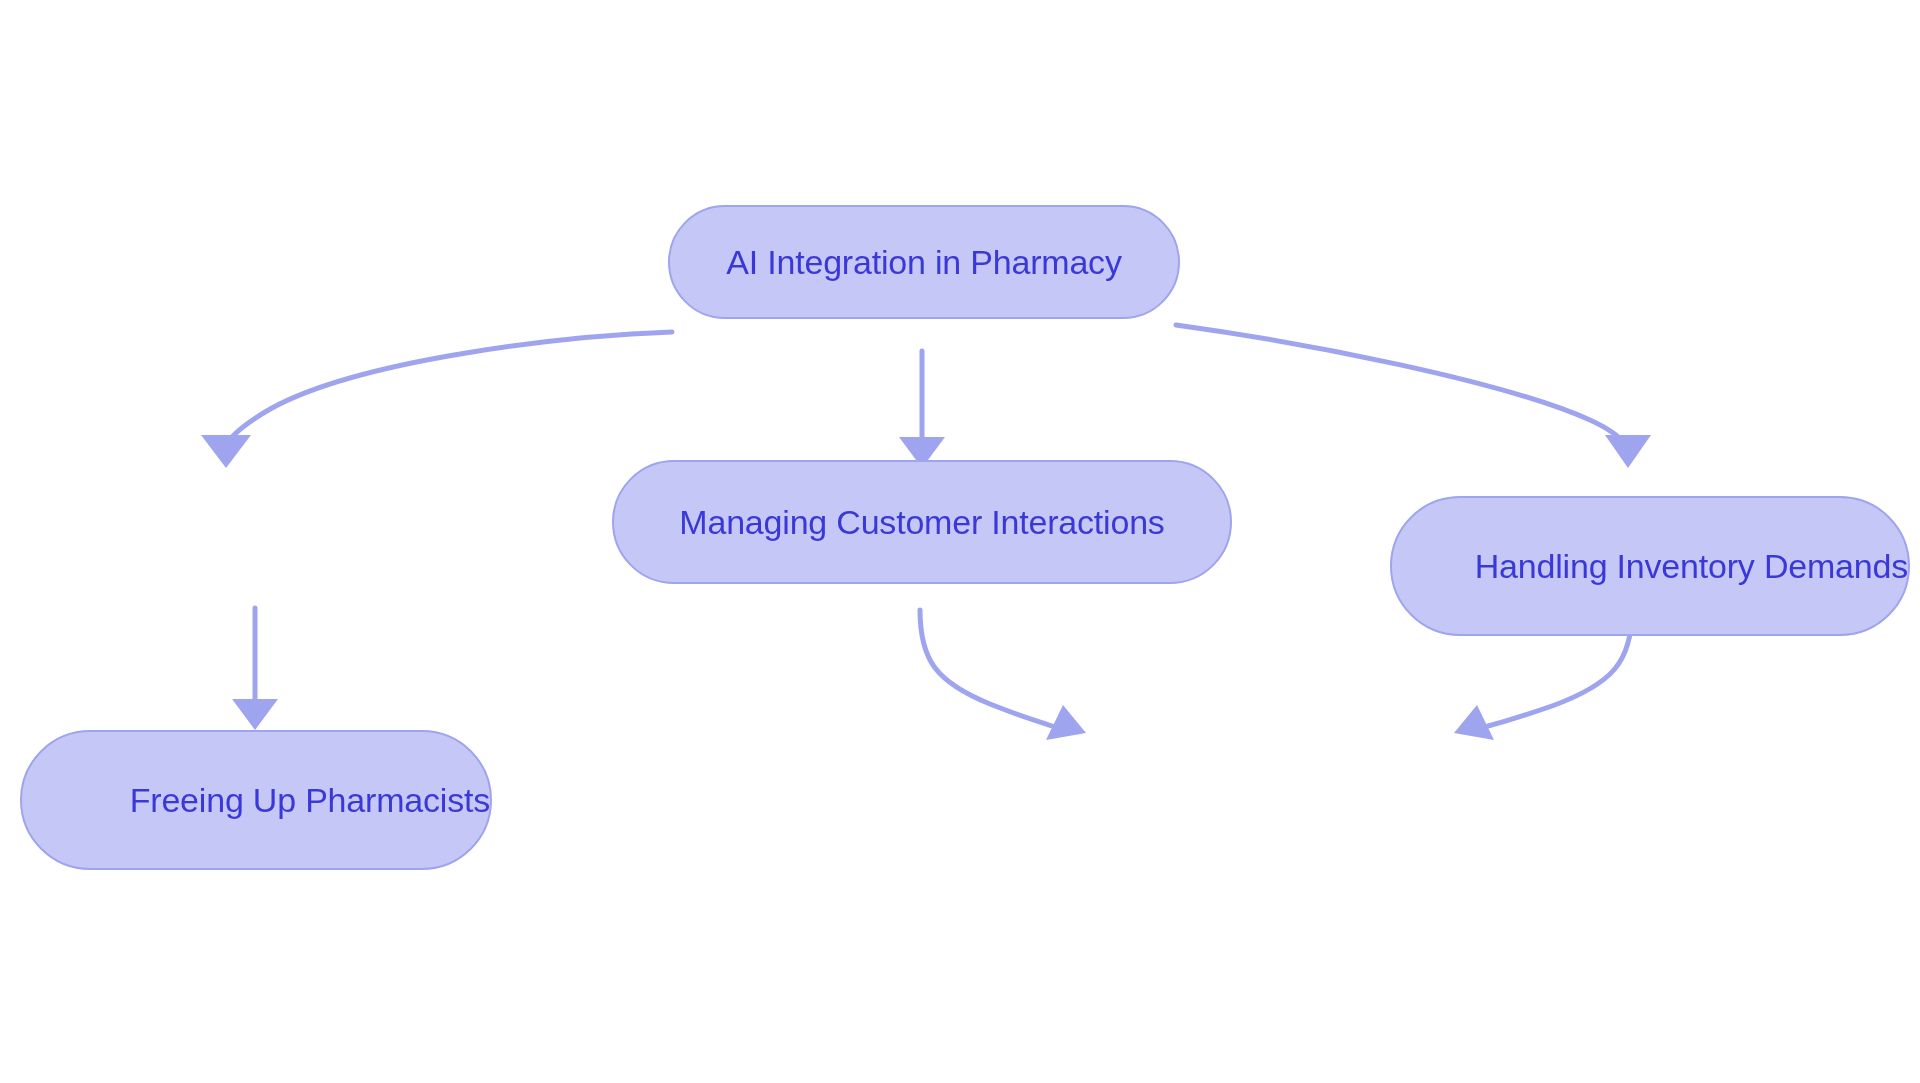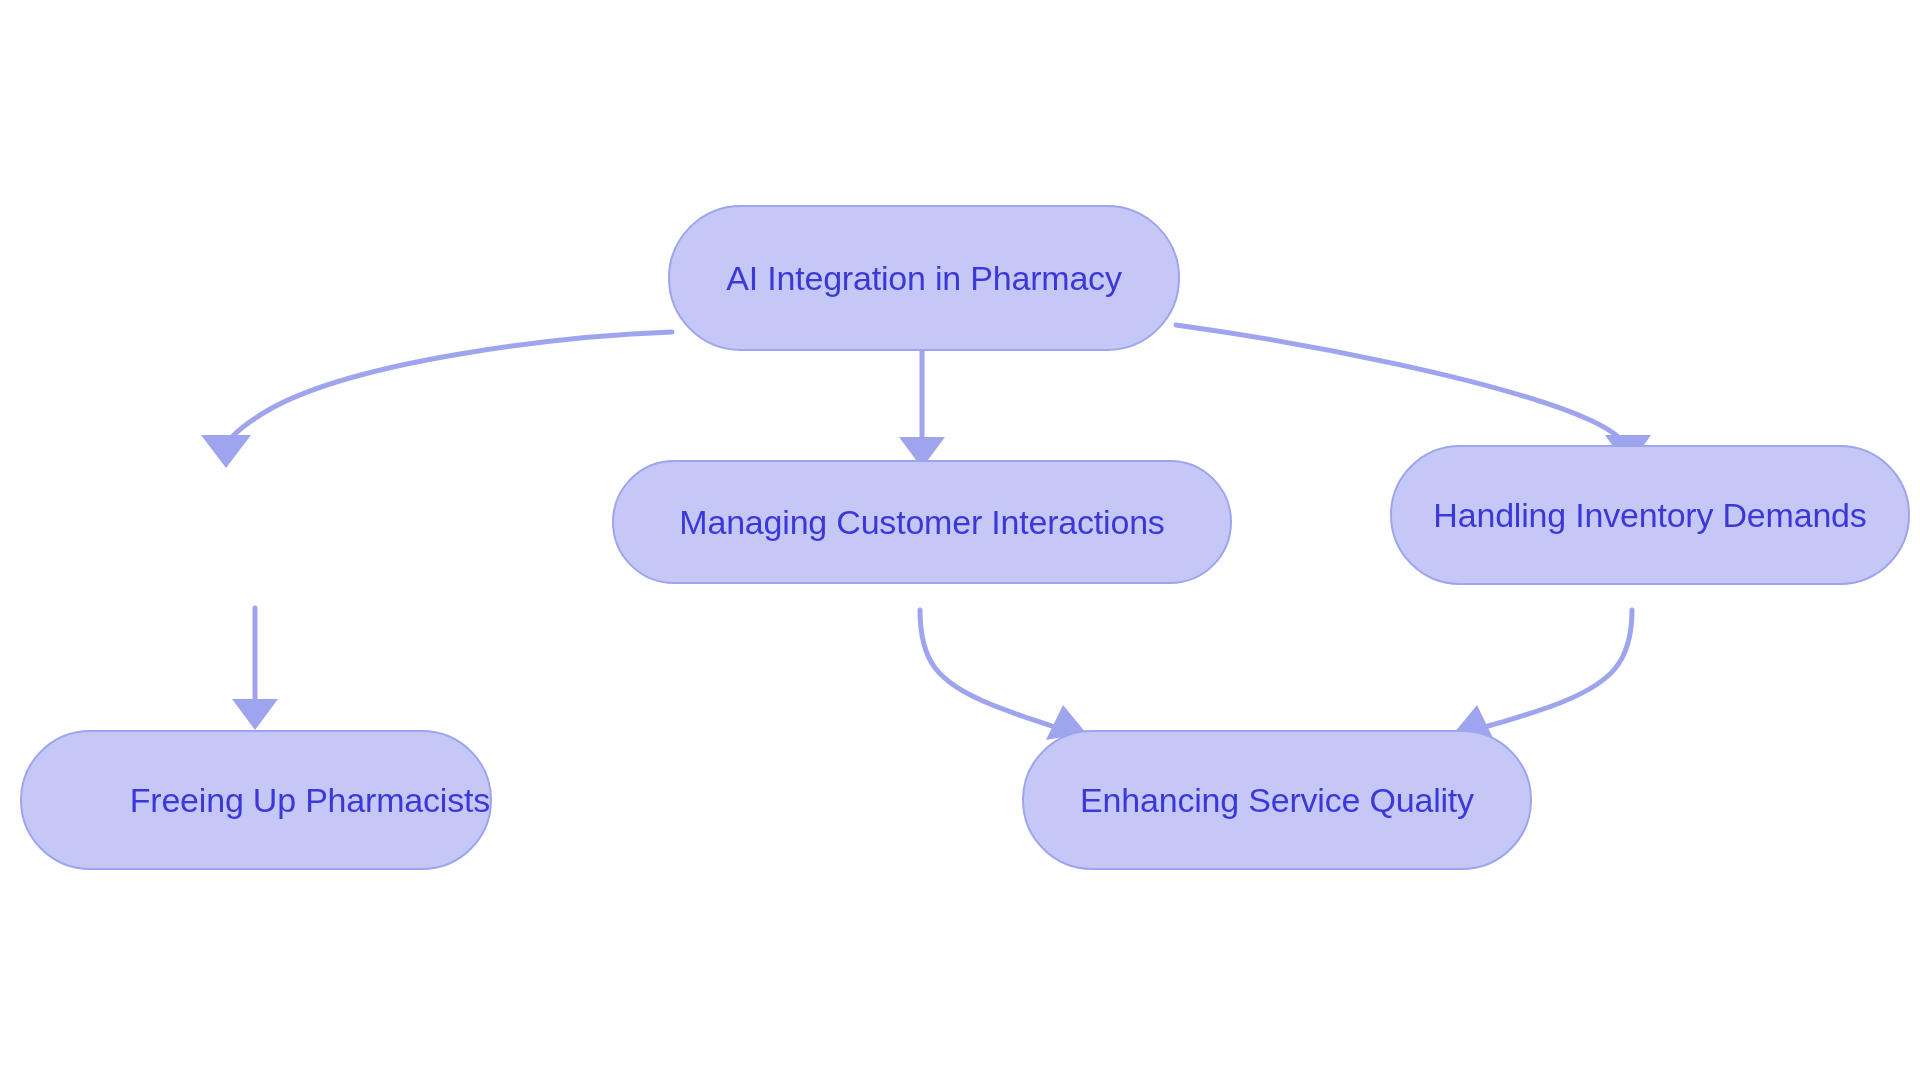--- a/index.html
+++ b/index.html
@@ -81,34 +81,31 @@
       <polygon points="1063,705 1086,733 1046,740" fill="#9fa4ee"></polygon>
     </g>
 
     <g>
       <path d="M 1632 610 C 1632 662 1612 684 1552 706 C 1520 717 1500 723 1488 726" fill="none" stroke="#9fa4ee" stroke-width="5" stroke-linecap="round"></path>
       <polygon points="1477,705 1454,733 1494,740" fill="#9fa4ee"></polygon>
     </g>
 
   </svg>
 
-  <div class="node" style="left:668px; top:205px; width:512px; height:146px;">
+  <div class="node" style="left:668px; top:205px; width:512px; height:114px;">
     <span class="node-label">AI Integration in Pharmacy</span>
   </div>
 
 
   <div class="node" style="left:612px; top:460px; width:620px; height:124px;">
     <span class="node-label">Managing Customer Interactions</span>
   </div>
 
-  <div class="node" style="left:1390px; top:445px; width:520px; height:140px;">
+  <div class="node" style="left:1390px; top:496px; width:520px; height:140px;justify-content:flex-end;">
     <span class="node-label">Handling Inventory Demands</span>
   </div>
 
   <div class="node" style="left:20px; top:730px; width:472px; height:140px;justify-content:flex-end;">
     <span class="node-label">Freeing Up Pharmacists</span>
   </div>
 
-  <div class="node" style="left:1022px; top:730px; width:510px; height:140px;">
-    <span class="node-label">Enhancing Service Quality</span>
-  </div>
 
 </div>
 
 </body></html>

